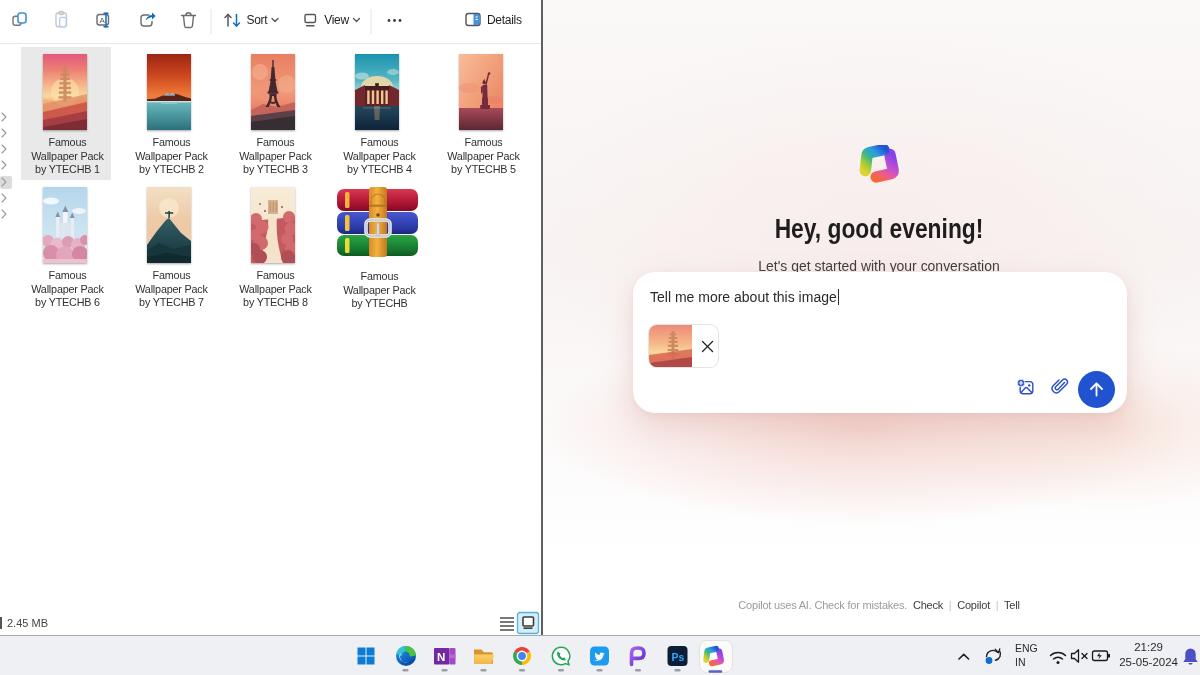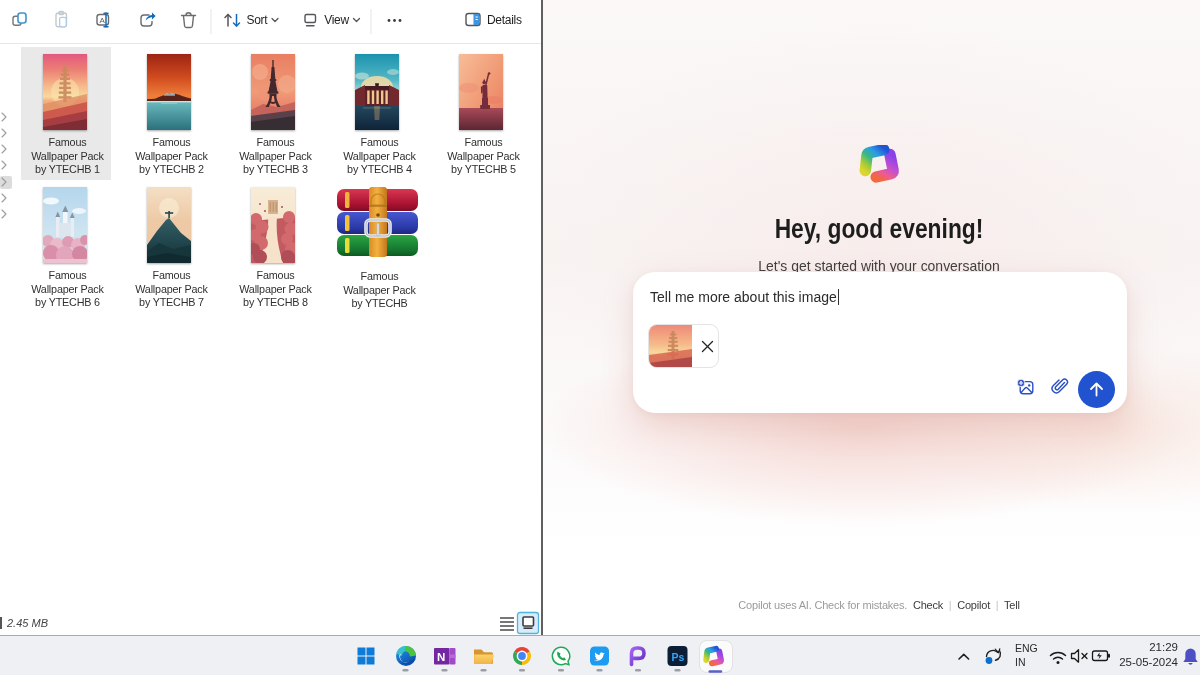--- a/index.html
+++ b/index.html
@@ -12,21 +12,21 @@
 #toolbar { left:0; top:0; width:541px; height:44px; background:#fff; border-bottom:1px solid #e7e7e7; }
 #divider { left:541px; top:0; width:2px; height:635px; background:#606060; }
 
 
 .item { position:absolute; width:104px; text-align:center; }
 .thumb { display:block; margin:0 auto; box-shadow:0 1px 2px rgba(0,0,0,.35); }
 .cap { margin-top:6px; font-size:10.8px; letter-spacing:-0.2px; line-height:13.7px; color:#303030; transform:translateX(2.5px); }
 #sel { left:21px; top:47px; width:90px; height:133px; background:#e9e9e9; }
 
 
-#statusbar { left:0; top:608px; width:541px; height:27px; background:#fff;font-style:italic; }
+#statusbar { left:0; top:608px; width:541px; height:27px; background:#fff; }
 #stxt { position:absolute; left:7px; top:9px; font-size:11px; color:#444; }
 #sbar0 { position:absolute; left:0px; top:9px; width:2px; height:12px; background:#555; }
 
 
 #copilot { left:543px; top:0; width:657px; height:635px;
   background:
    radial-gradient(500px 150px at 320px 428px, rgba(238,184,175,.55), rgba(238,184,175,0) 65%),
    radial-gradient(300px 120px at 570px 428px, rgba(242,200,180,.35), rgba(242,200,180,0) 70%),
    radial-gradient(440px 280px at 335px 240px, rgba(246,229,227,.45), rgba(246,229,227,0) 78%),
    linear-gradient(180deg,#fbf8f8 0%,#f8f3f2 40%,#fcfafa 68%,#ffffff 88%);
@@ -40,21 +40,21 @@
 #cursor { display:inline-block; width:1.3px; height:16px; background:#333; vertical-align:-3px; margin-left:1px;}
 #chip { position:absolute; left:15px; top:52px; width:71px; height:44px; border:1px solid #e4e4e4; border-radius:9px; background:#fff; overflow:hidden;}
 #chipx { position:absolute; left:46px; top:0; width:27px; height:44px; }
 #footer { left:0; top:599px; width:672px; text-align:center; font-size:11px; letter-spacing:-0.2px; color:#9b9b9b; }
 #footer b { color:#3c3c3c; font-weight:400; }
 #footer span.d { color:#c4c4c4; }
 
 
 #taskbar { left:0; top:635px; width:1200px; height:40px; background:#eef0f3; border-top:1px solid #ababab; }
 #cphl { position:absolute; left:699px; top:4px; width:34px; height:33px; background:#fbfbfb; border:1px solid #e2e2e4; border-radius:8px; }
-#traytime { position:absolute; right:22px; top:4px; text-align:right; font-size:11.5px; color:#2a2a2a; line-height:15px;}
+#traytime { position:absolute; right:22px; top:4px; text-align:center; font-size:11.5px; color:#2a2a2a; line-height:15px;}
 #eng { position:absolute; left:1015px; width:24px; top:5px; font-size:10.5px; color:#2a2a2a; line-height:14px; }
 </style>
 </head>
 <body>
 <div id="stage">
 
   <div id="copilot" class="abs">
     <div class="abs" style="left:314px; top:145px; width:44px; height:40px;">
       <svg width="44" height="40" viewBox="0 0 44 42">
         <defs>

